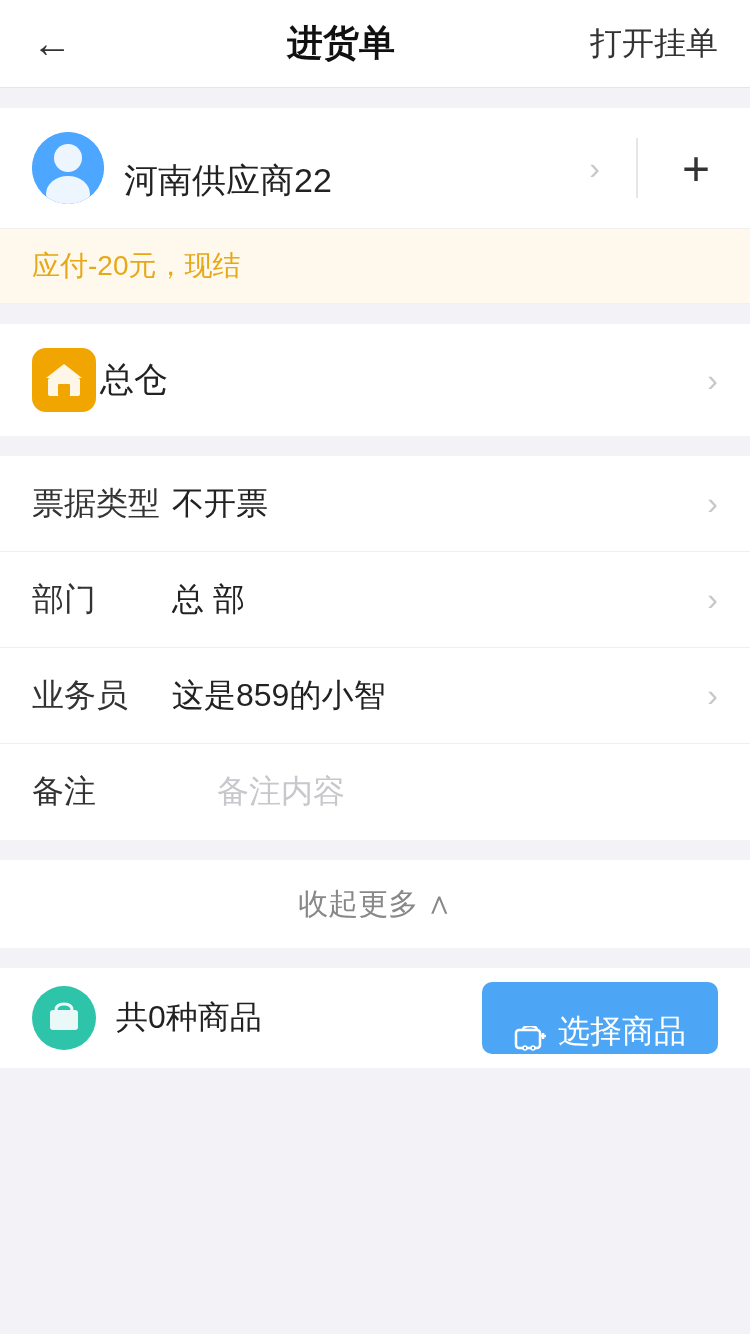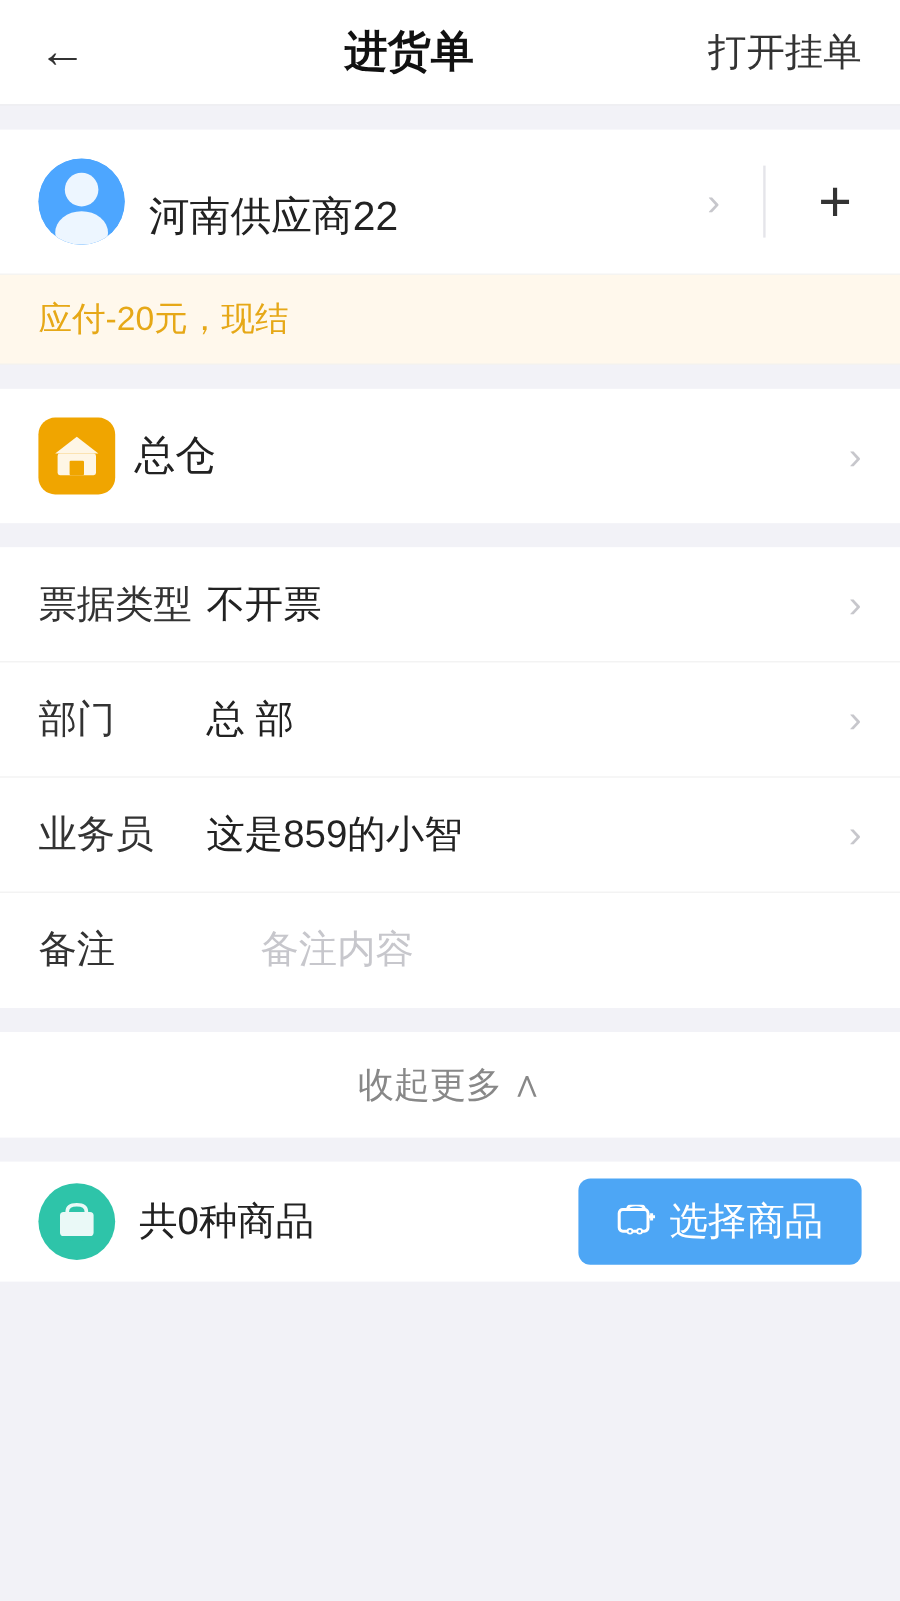--- a/index.html
+++ b/index.html
@@ -116,21 +116,21 @@
       font-size: 28px;
       color: #e6a817;
       border-bottom: 1px solid #f0f0f0;
     }
 
     
     .warehouse-row {
       display: flex;
       align-items: center;
       padding: 24px 32px;
-      gap: 16px;
+      gap: 4px;
       background: #fff;
       margin-bottom: 20px;
     }
     .warehouse-icon {
       width: 64px;
       height: 64px;
       border-radius: 14px;
       background: #f0a500;
       display: flex;
       align-items: center;
@@ -218,21 +218,21 @@
     }
     .select-goods-btn {
       background: #4da6f5;
       color: #fff;
       border: none;
       border-radius: 10px;
       padding: 0 32px;
       height: 72px;
       font-size: 32px;
       display: flex;
-      align-items: center;
+      align-items: flex-end;
       gap: 12px;
       cursor: pointer;
     }
 
     
     .page-bg {
       min-height: 1334px;
       background: #f2f2f7;
     }
   </style>

